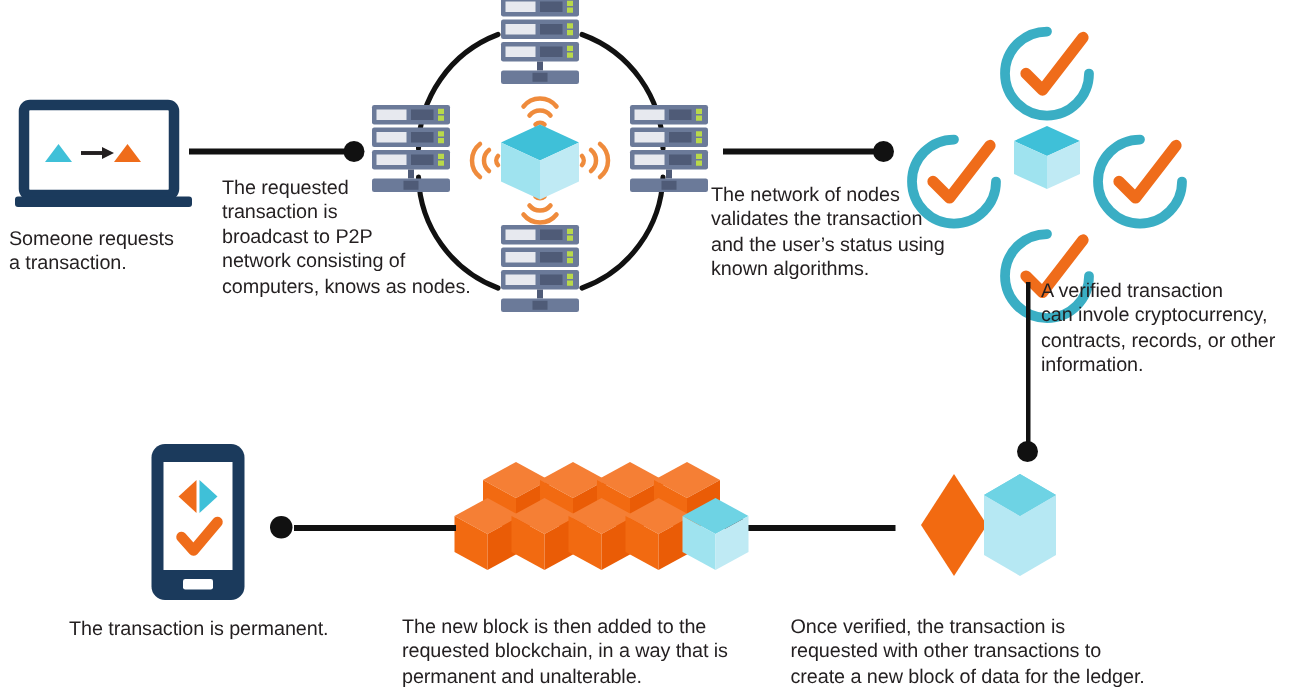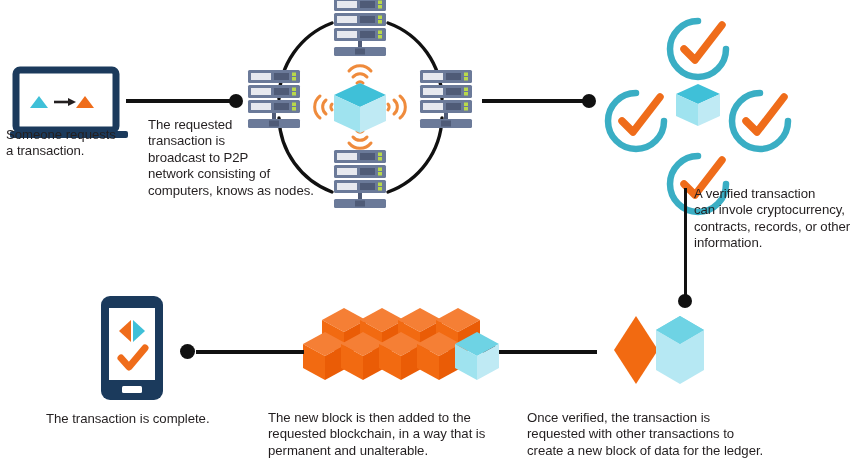--- a/index.html
+++ b/index.html
@@ -35,21 +35,21 @@
     <svg width="120" height="72" viewBox="0 0 120 72">
       <rect x="6" y="2" width="100" height="60" rx="4" ry="4" fill="#ffffff" stroke="#1b3a5c" stroke-width="7"></rect>
       <rect x="0" y="63" width="118" height="7" rx="2" fill="#1b3a5c"></rect>
       <polygon points="34,40 25,40 29.5,30" fill="#3fc0d8"></polygon>
       <polygon points="38,40 20,40 29,28" fill="#3fc0d8"></polygon>
       <polygon points="84,40 66,40 75,28" fill="#ef6c1a"></polygon>
       <line x1="44" y1="34" x2="60" y2="34" stroke="#231f20" stroke-width="2.6"></line>
       <polygon points="66,34 58,30 58,38" fill="#231f20"></polygon>
     </svg>
   </div>
-  <div class="cap" style="left:6px;top:127px;width:150px;">Someone requests
+  <div class="cap" style="left:6px;top:151px;width:150px;">Someone requests
 a transaction.</div>
 
   <div class="hline" style="left:126px;top:99px;width:108px;"></div>
   <div class="dot" style="left:229px;top:94px;width:14px;height:14px;"></div>
 
   <div class="cap" style="left:148px;top:117px;width:186px;">The requested
 transaction is
 broadcast to P2P
 network consisting of
 computers, knows as nodes.</div>
@@ -197,20 +197,24 @@
         <polygon points="112,85 138,97 112,109 86,97" fill="#3fc0d8"></polygon>
         <polygon points="86,97 112,109 112,135 86,123" fill="#9fe3ef"></polygon>
         <polygon points="138,97 138,123 112,135 112,109" fill="#bfeaf4"></polygon>
       </g>
     </svg>
   </div>
 
   <div class="hline" style="left:482px;top:99px;width:105px;"></div>
   <div class="dot" style="left:582px;top:94px;width:14px;height:14px;"></div>
 
+  <div class="cap" style="left:474px;top:122px;width:200px;">The network of nodes
+validates the transaction
+and the user’s status using
+known algorithms.</div>
 
   <div class="abs" style="left:598px;top:12px;">
     <svg width="200" height="185" viewBox="0 0 200 185">
 
       <g>
         <path d="M 100,9 A 28,28 0 1 0 128,37" fill="none" stroke="#3aaec4" stroke-width="6.5" stroke-linecap="round"></path>
         <path d="M 86,37 L 97,48 L 124,13" fill="none" stroke="#ef6c1a" stroke-width="7.5" stroke-linecap="round" stroke-linejoin="round"></path>
       </g>
 
       <g transform="translate(-62,72)">
@@ -330,15 +334,15 @@
     <svg width="70" height="108" viewBox="0 0 70 108">
       <rect x="2" y="2" width="62" height="104" rx="9" ry="9" fill="#1b3a5c"></rect>
       <rect x="10" y="14" width="46" height="72" fill="#ffffff"></rect>
       <rect x="23" y="92" width="20" height="7" rx="1.5" fill="#ffffff"></rect>
       <polygon points="32,26 32,48 20,37" fill="#ef6c1a"></polygon>
       <polygon points="34,26 34,48 46,37" fill="#3fc0d8"></polygon>
       <path d="M 22,64 L 30,73 L 46,54" fill="none" stroke="#ef6c1a" stroke-width="7" stroke-linecap="round" stroke-linejoin="round"></path>
     </svg>
   </div>
 
-  <div class="cap" style="left:46px;top:411px;width:240px;">The transaction is complete.</div>
+  <div class="cap" style="left:46px;top:411px;width:240px;">The transaction is permanent.</div>
 
 </div>
 
 </body></html>

